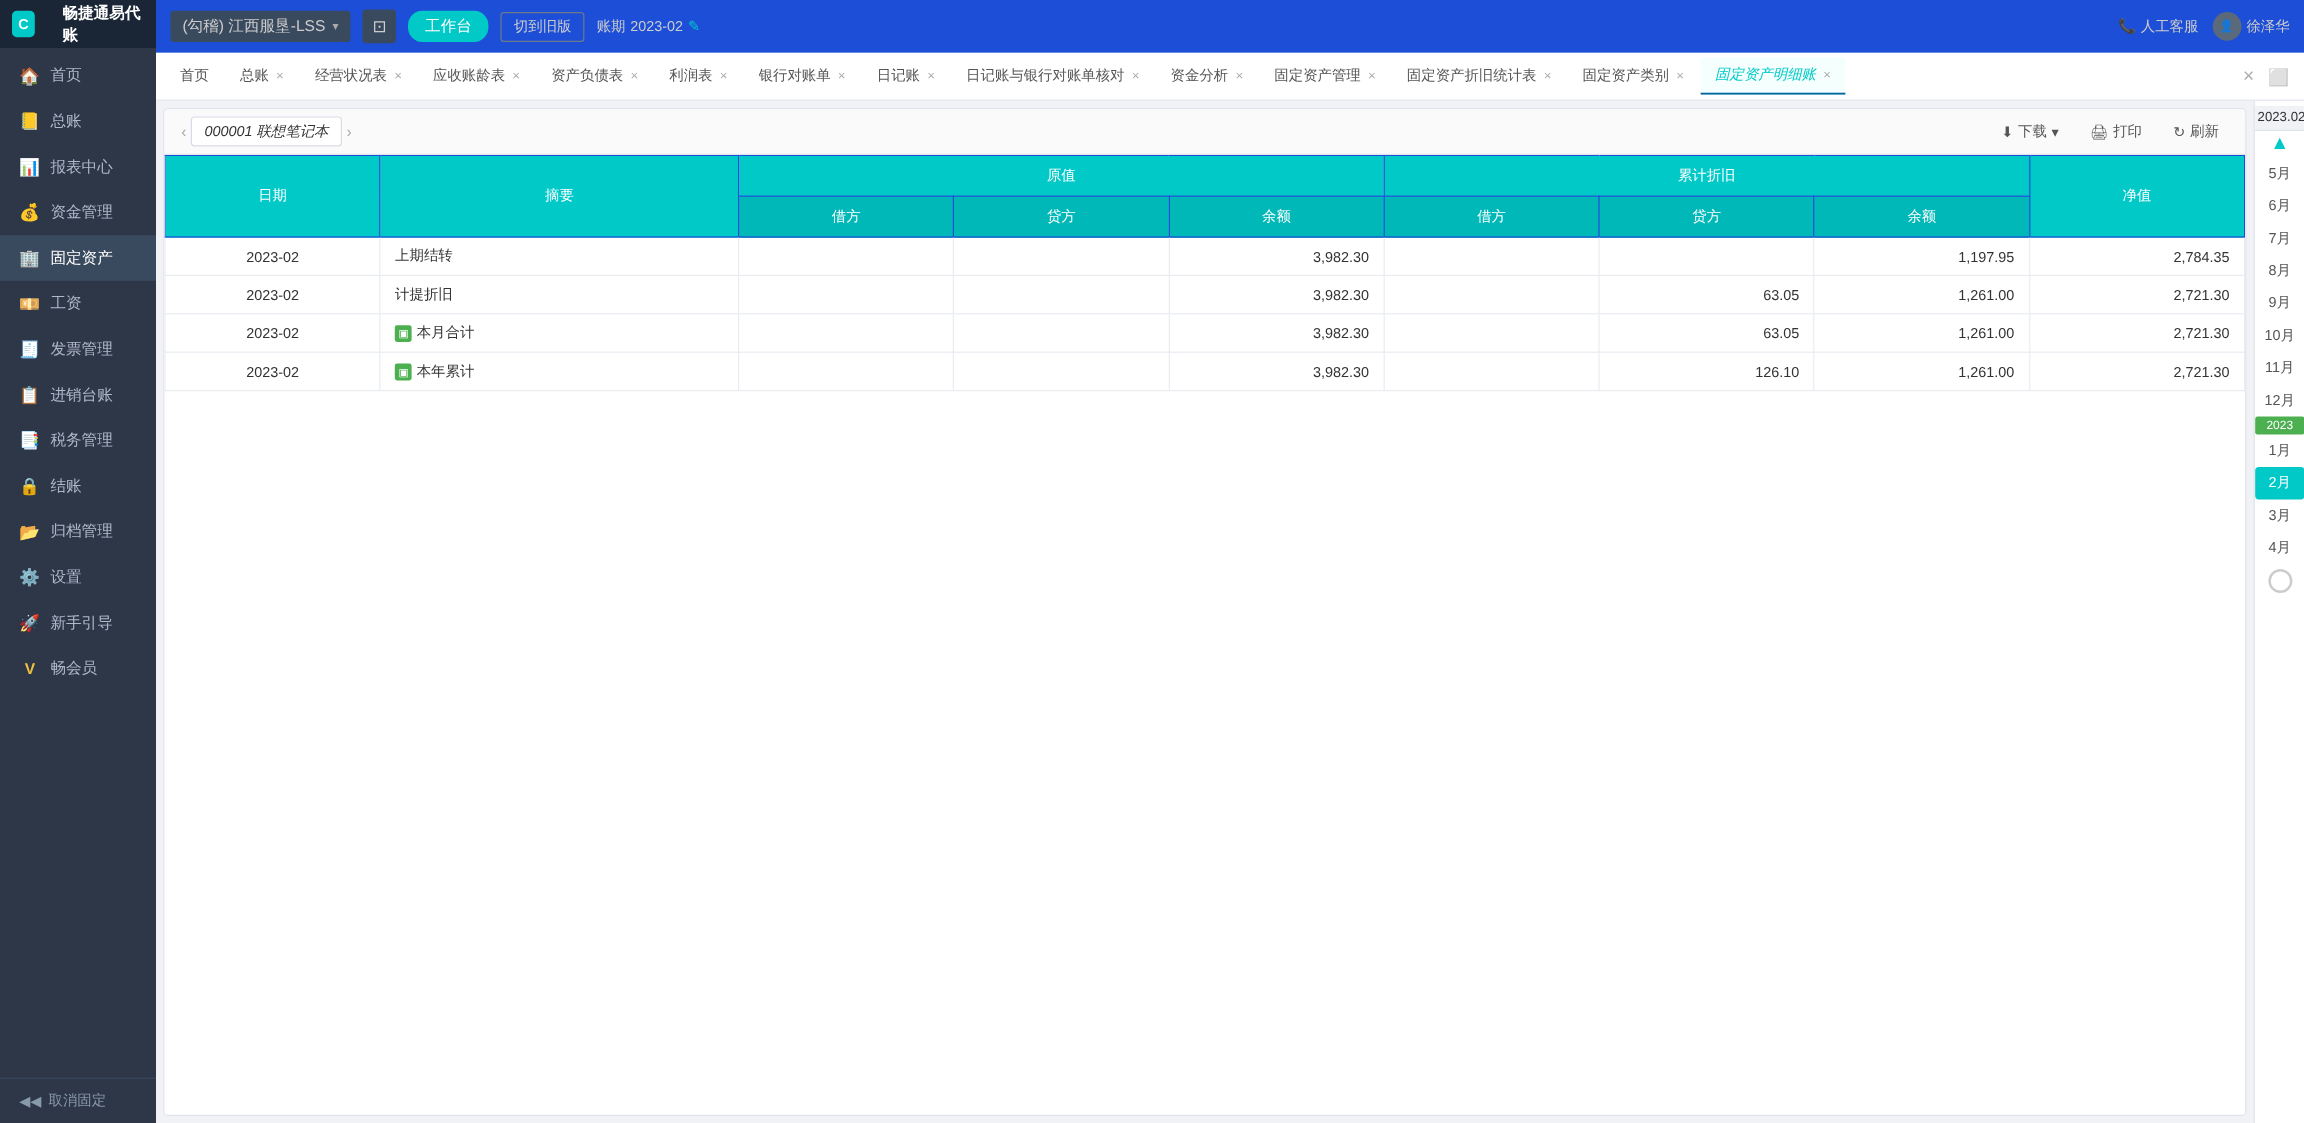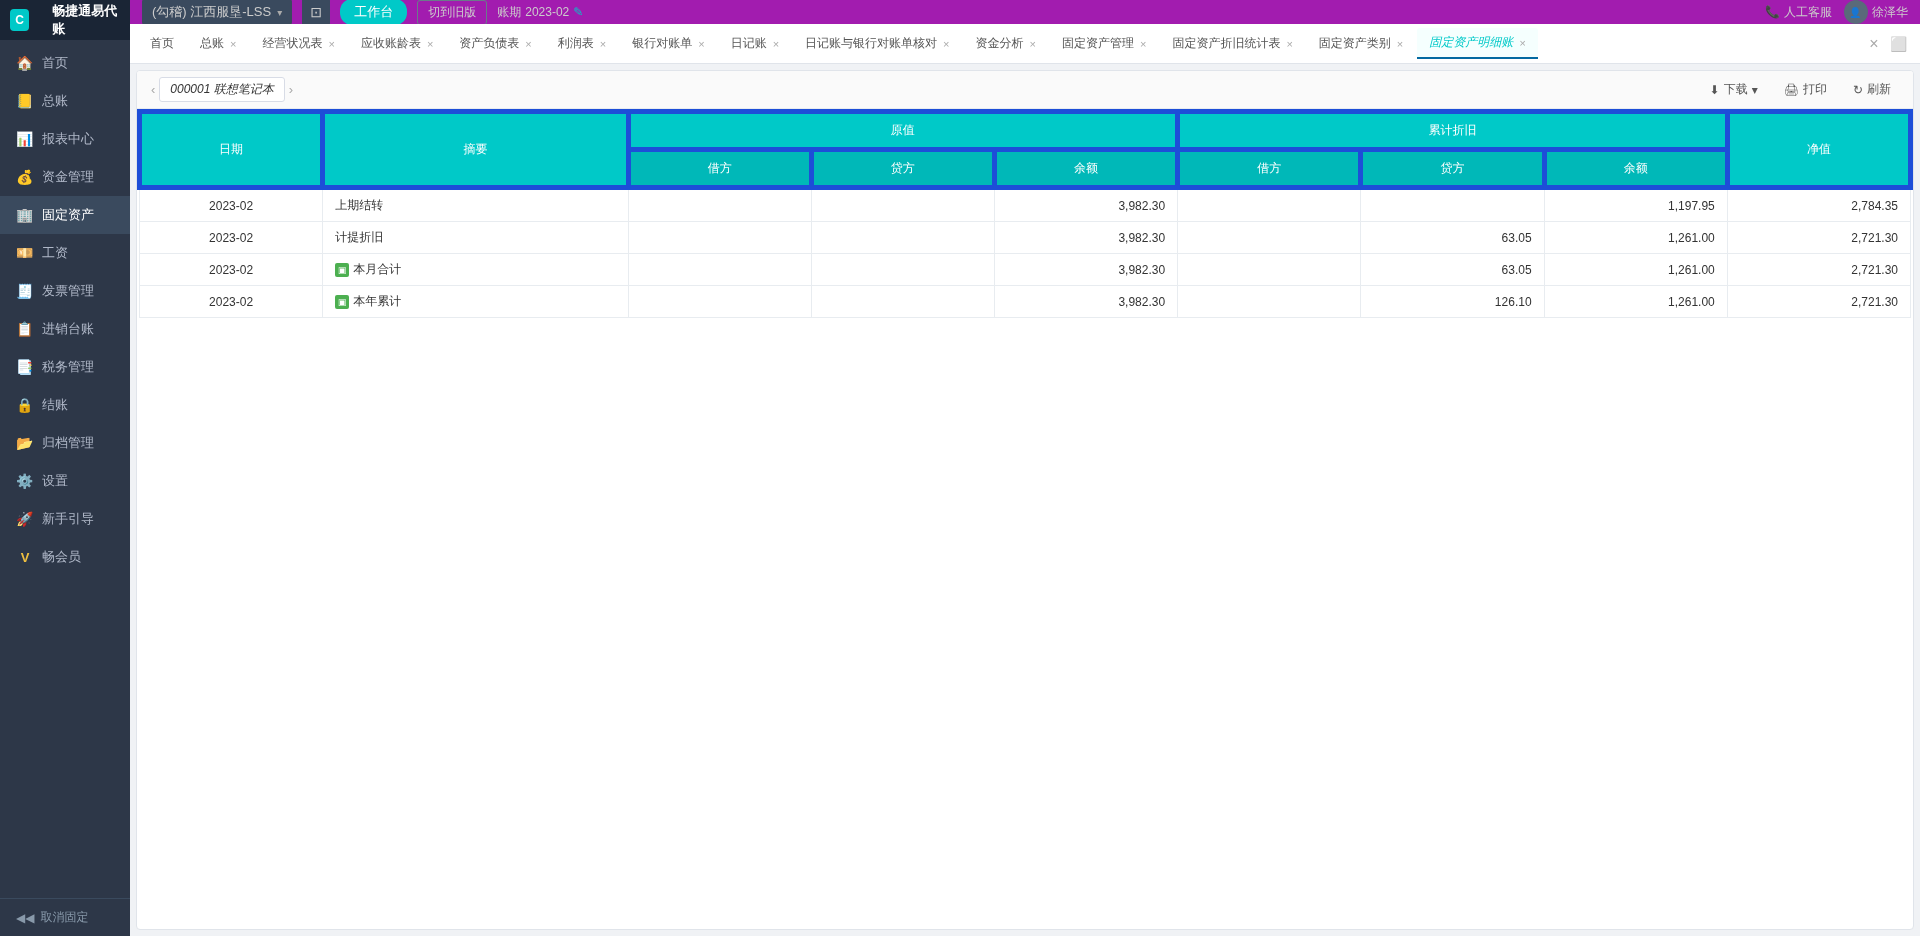--- a/index.html
+++ b/index.html
@@ -49,22 +49,22 @@
       display: flex; align-items: center; gap: 6px;
       cursor: pointer;
       border-top: 1px solid #3a4a5e;
     }
 
     
     .main { flex: 1; display: flex; flex-direction: column; overflow: hidden; }
 
     
     .topbar {
-      height: 24px;
-      background: #a21caf;
+      height: 44px;
+      background: #1d4ed8;
       display: flex; align-items: center;
       padding: 0 12px;
       gap: 10px;
     }
     .topbar-company {
       display: flex; align-items: center; gap: 6px;
       color: #ccc; font-size: 13px;
       background: #3a4a5e;
       padding: 4px 10px;
       border-radius: 3px;
@@ -180,21 +180,21 @@
     }
 
     
     .table-container { flex: 1; overflow: auto; }
     table { width: 100%; border-collapse: collapse; font-size: 12px; }
     thead tr { background: #00c9c8; color: white; }
     thead th {
       padding: 8px 12px;
       text-align: center;
       font-weight: normal;
-      border: 5px solid #1d4ed8;
+      border: 1px solid #1d4ed8;
       white-space: nowrap;
     }
     thead th.sub-header {
       background: #00b8b8;
     }
     tbody tr { border-bottom: 1px solid #e8ecf0; }
     tbody td {
       padding: 7px 12px;
       color: #333;
       border: 1px solid #e8ecf0;
@@ -516,14 +516,32 @@
     <td class="right"></td>
     <td class="right">126.10</td>
     <td class="right">1,261.00</td>
     <td class="right">2,721.30</td>
   </tr>
             </tbody>
         </table>
       </div>
     </div>
 
+    <div class="right-nav">
+      <div class="right-nav-year">2023.02</div>
+      <div class="right-nav-arrow">▲</div>
+      <div class="right-nav-month">5月</div>
+      <div class="right-nav-month">6月</div>
+      <div class="right-nav-month">7月</div>
+      <div class="right-nav-month">8月</div>
+      <div class="right-nav-month">9月</div>
+      <div class="right-nav-month">10月</div>
+      <div class="right-nav-month">11月</div>
+      <div class="right-nav-month">12月</div>
+      <div class="right-nav-month year-badge" style="background:#4caf50;color:white;font-size:10px;padding:2px 4px;border-radius:2px;text-align:center;">2023</div>
+      <div class="right-nav-month">1月</div>
+      <div class="right-nav-month active">2月</div>
+      <div class="right-nav-month">3月</div>
+      <div class="right-nav-month">4月</div>
+      <div class="right-nav-circle"></div>
+    </div>
   </div>
 </div>
 
 </body></html>

